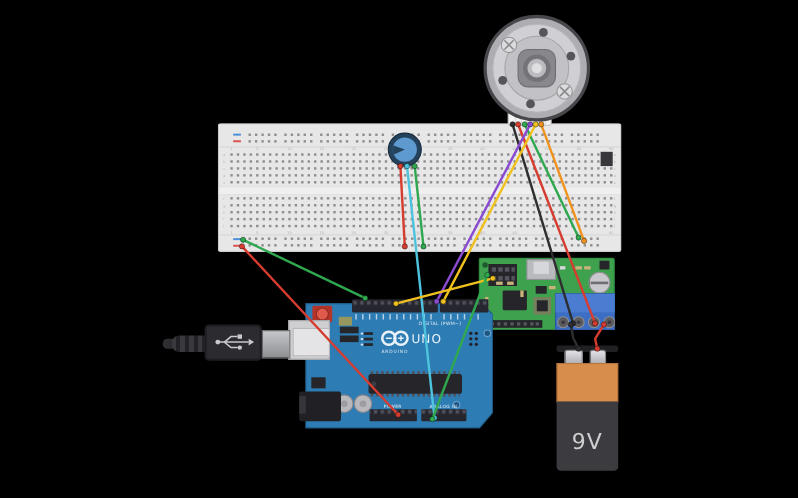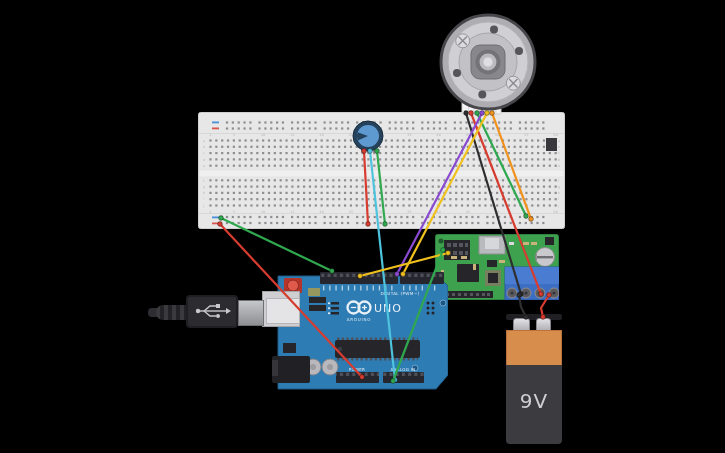--- a/index.html
+++ b/index.html
@@ -4,21 +4,21 @@
 <style>
   html,body{margin:0;padding:0;background:#000;}
   #stage{position:relative;width:725px;height:453px;background:#000;overflow:hidden;
          font-family:"DejaVu Sans",sans-serif;}
   .abs{position:absolute;}
   
   #battery{left:506px;top:313px;width:56px;height:115px;}
   .bat-cap{position:absolute;left:0;top:1px;width:56px;height:6px;background:#202024;border-radius:2px;}
   .bat-term{position:absolute;top:5px;height:13px;background:linear-gradient(#e2e2e6,#a9a9ad);border:1px solid #88888c;border-radius:3px 3px 1px 1px;}
   .bat-orange{position:absolute;left:0;top:17px;width:56px;height:36px;background:#d78d4c;border:1px solid #b8743a;box-sizing:border-box;}
-  .bat-body{position:absolute;left:0;top:52px;width:56px;height:79px;background:#3c3c40;border-radius:0 0 4px 4px;
+  .bat-body{position:absolute;left:0;top:52px;width:56px;height:63px;background:#3c3c40;border-radius:0 0 4px 4px;
             color:#cfcfd2;font-size:20px;text-align:center;line-height:44px;letter-spacing:1px;}
   
   #usb-socket{left:262px;top:291px;width:38px;height:36px;background:#cfcfd1;border:1px solid #a5a5a9;box-sizing:border-box;}
   #usb-socket .in{position:absolute;left:3px;top:6px;width:32px;height:24px;background:#e4e4e6;border:1px solid #b5b5b9;}
   #usb-cable{left:156px;top:305px;width:34px;height:15px;border-radius:7px 2px 2px 7px;
              background:repeating-linear-gradient(90deg,#3a3a3e 0 4px,#232327 4px 8px);}
   #usb-nub{left:148px;top:308px;width:12px;height:9px;background:#2e2e32;border-radius:4px;}
   #usb-body{left:186px;top:295px;width:52px;height:33px;background:#2c2c30;border:2px solid #1f1f23;border-radius:4px;box-sizing:border-box;}
   #usb-metal{left:238px;top:300px;width:26px;height:26px;background:linear-gradient(#c6c7cb,#8e8f93);border:1px solid #6f7074;box-sizing:border-box;}
   

